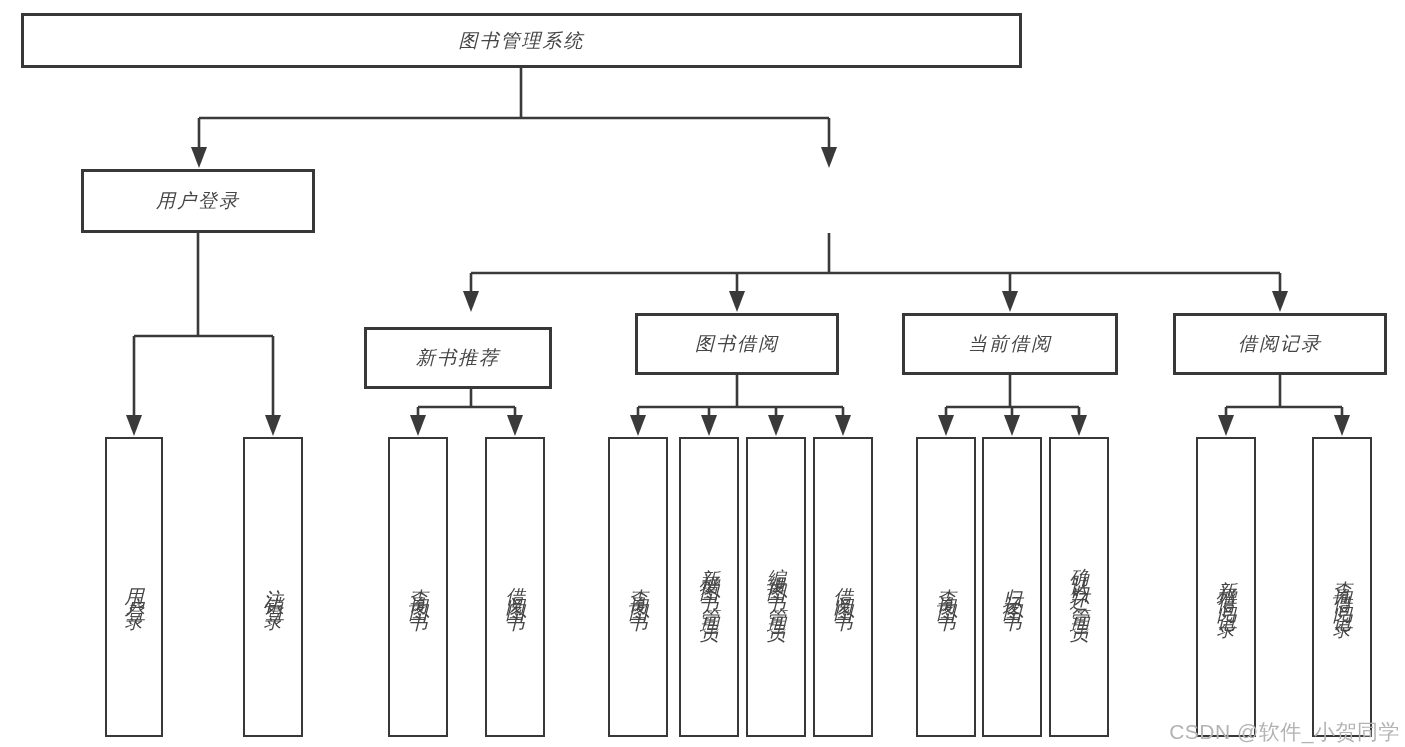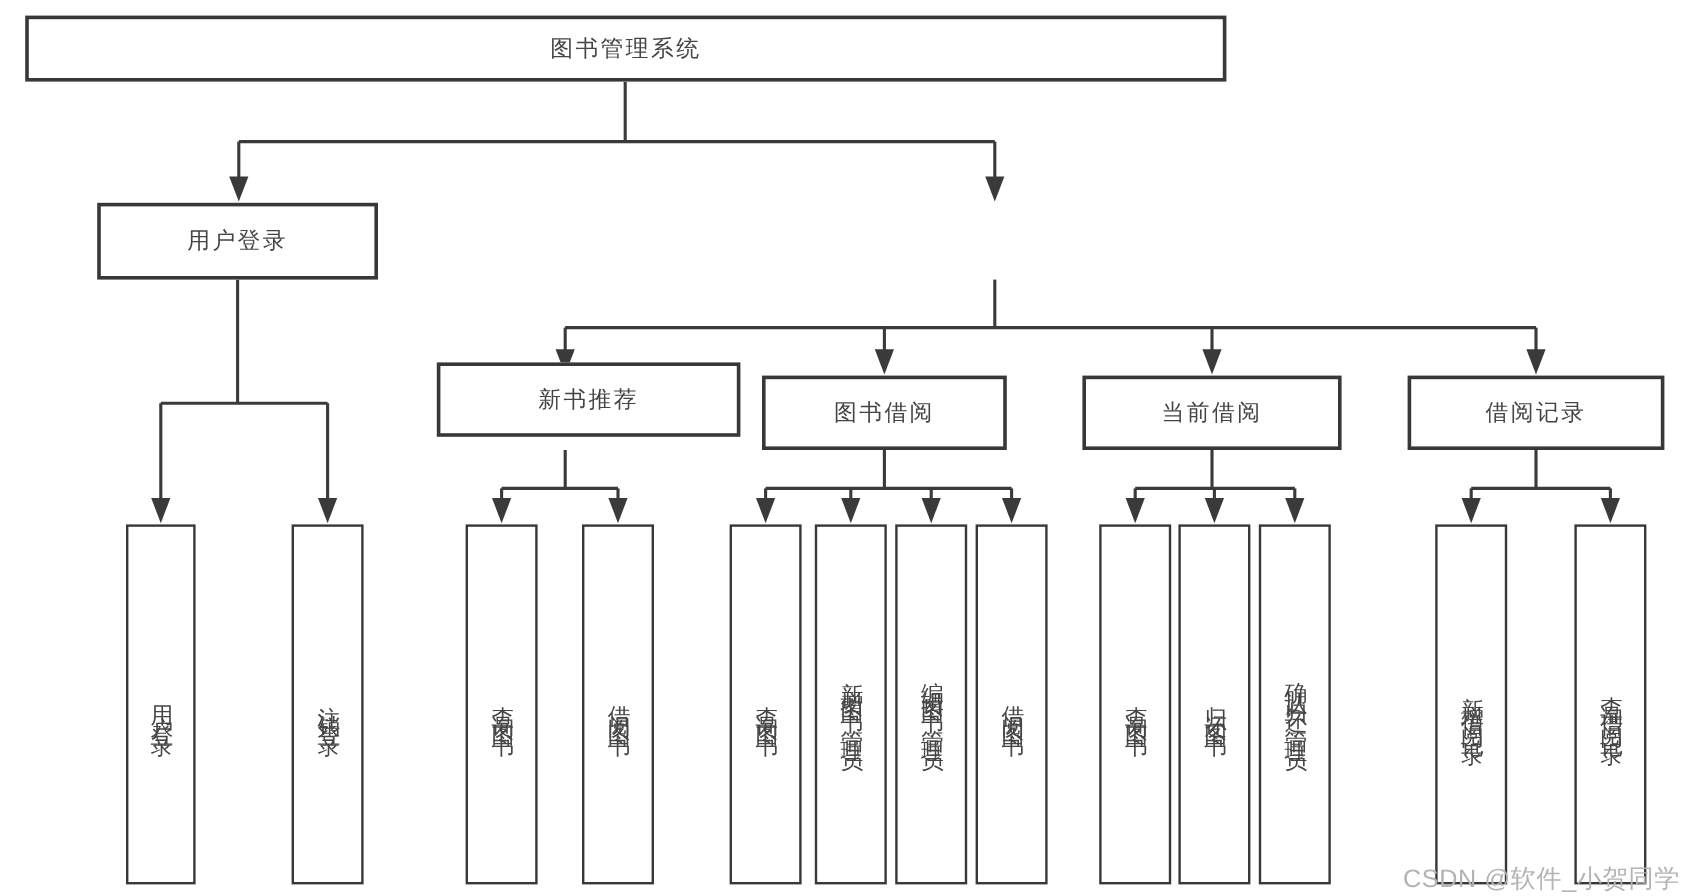--- a/index.html
+++ b/index.html
@@ -7,20 +7,21 @@
     position:relative;width:1405px;height:747px;background:#ffffff;overflow:hidden;
     font-family:"Liberation Sans","DejaVu Sans",sans-serif;
   }
   .connectors{position:absolute;left:0;top:0;}
   .node{
     position:absolute;box-sizing:border-box;background:#ffffff;
     border:3px solid #383838;color:#454545;
     display:flex;align-items:center;justify-content:center;
     font-size:19px;letter-spacing:2px;white-space:nowrap;
     z-index:2;
+    font-style:italic;
   }
   .node.v{
     writing-mode:vertical-rl;text-orientation:mixed;
     border-width:2.5px;letter-spacing:8px;font-size:19px;
     padding-top:4px;
   }
   .watermark{
     position:absolute;right:5px;bottom:1px;z-index:5;
     color:#b3b3b3;font-size:21px;letter-spacing:0.5px;
     font-family:"Liberation Sans","DejaVu Sans",sans-serif;
@@ -101,21 +102,21 @@
   </svg>
 
   <div class="node" style="left:21px;top:13px;width:1001px;height:55px">
     <span>图书管理系统</span>
   </div>
 
   <div class="node" style="left:81px;top:169px;width:234px;height:64px">
     <span>用户登录</span>
   </div>
 
-  <div class="node" style="left:364px;top:302px;width:253px;height:62px">
+  <div class="node" style="left:364px;top:327px;width:188px;height:62px">
     <span>新书推荐</span>
   </div>
   <div class="node" style="left:902px;top:313px;width:216px;height:62px">
     <span>当前借阅</span>
   </div>
   <div class="node" style="left:635px;top:313px;width:204px;height:62px">
     <span>图书借阅</span>
   </div>
   <div class="node" style="left:1173px;top:313px;width:214px;height:62px">
     <span>借阅记录</span>

